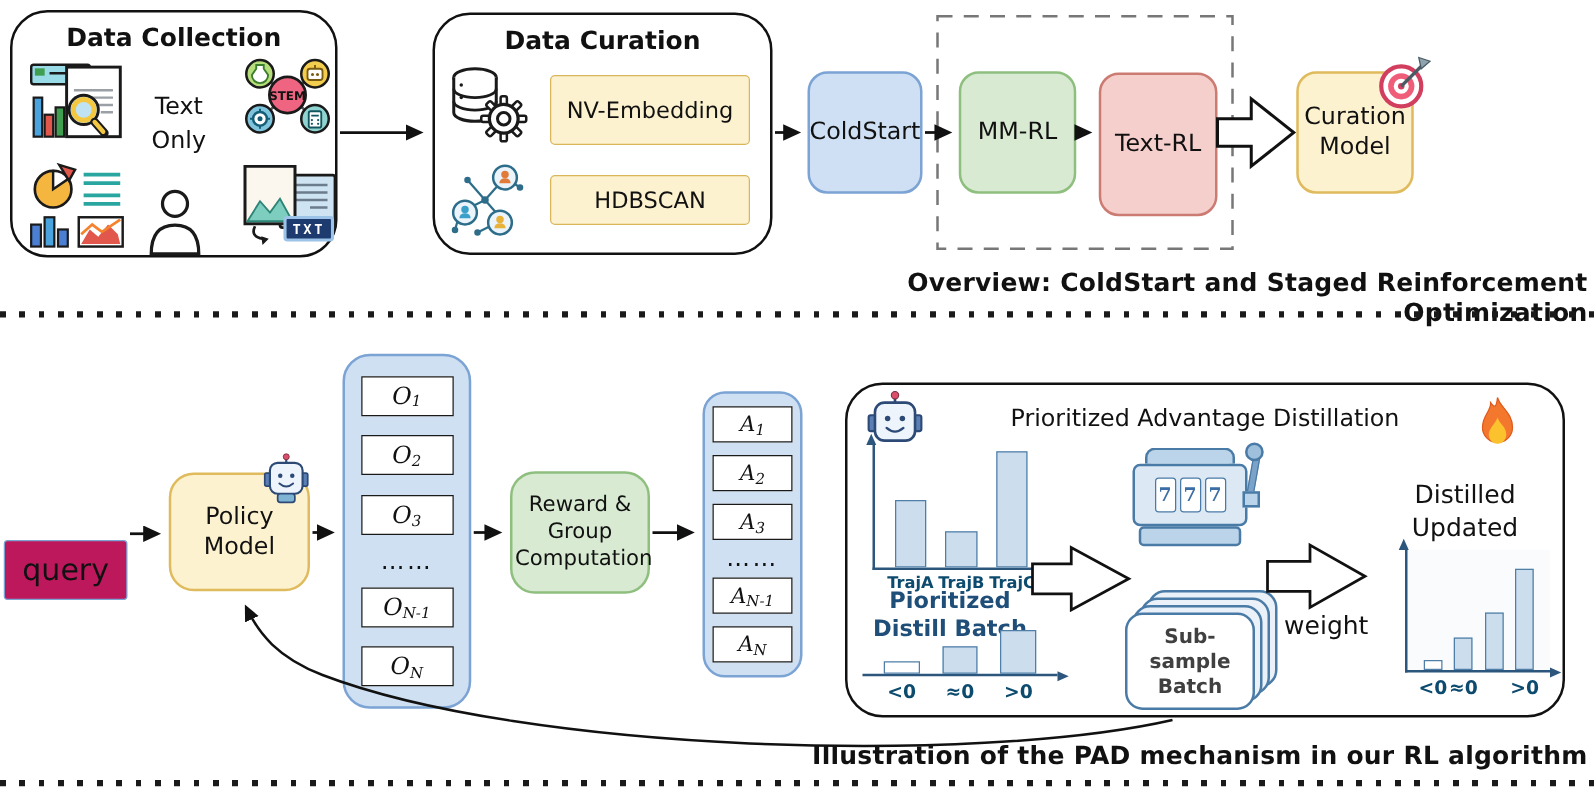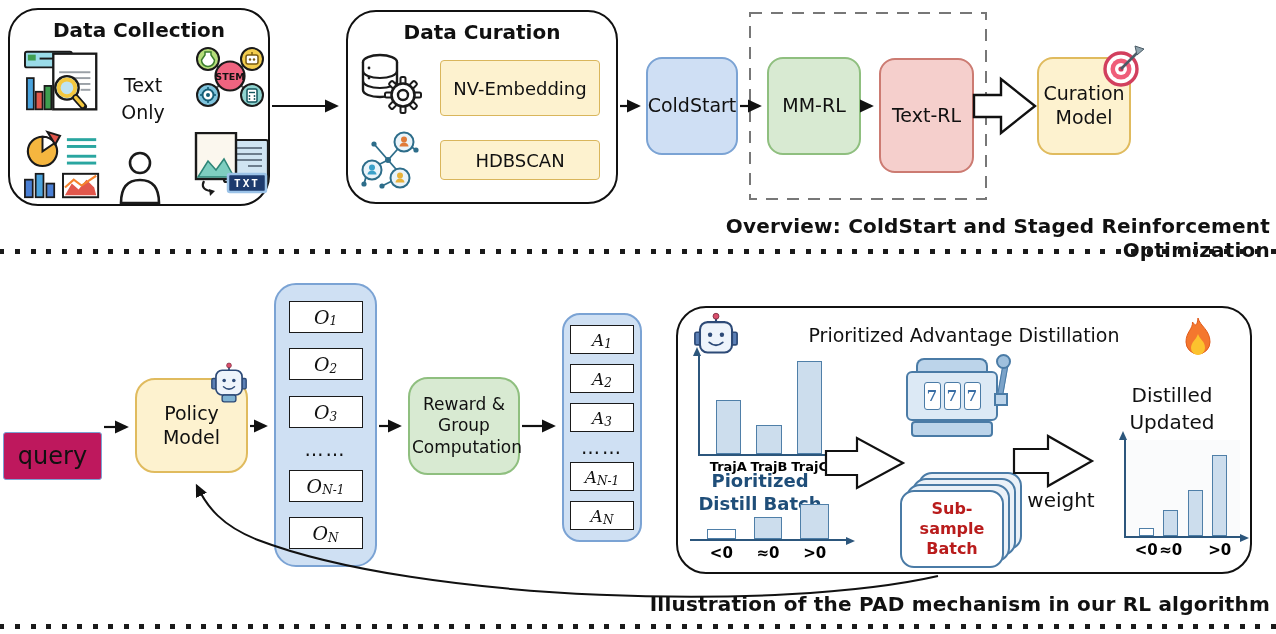--- a/index.html
+++ b/index.html
@@ -37,37 +37,37 @@
   .chart{position:absolute;display:flex;align-items:flex-end;justify-content:space-around;
          border-bottom:2.5px solid #2c567c;padding:0 8px 0 8px;}
   .chart.has-y{border-left:2.5px solid #2c567c;}
   .chart::after{content:"";position:absolute;right:-9px;bottom:-6px;
          border-left:9px solid #2c567c;border-top:4.5px solid transparent;border-bottom:4.5px solid transparent;}
   .chart.has-y::before{content:"";position:absolute;left:-6.8px;top:-9px;
          border-bottom:9px solid #2c567c;border-left:4.5px solid transparent;border-right:4.5px solid transparent;}
   .cbar-wrap{flex:1;height:100%;display:flex;flex-direction:column;justify-content:flex-end;
          align-items:center;position:relative;}
   .cbar{width:62%;background:#ccdded;border:1.7px solid #4f7fa8;box-sizing:border-box;}
-  .clab{position:absolute;top:100%;margin-top:5px;font-size:13px;font-weight:600;color:#000000;white-space:nowrap;}
+  .clab{position:absolute;top:100%;margin-top:5px;font-size:13px;font-weight:600;color:#0c4a6e;white-space:nowrap;}
   .bold-labs .clab{font-size:15px;font-weight:700;}
   
   .slot-cap{margin:0 10px;height:11px;background:#bcd4ea;border:2px solid #4a7ba6;border-bottom:none;border-radius:8px 8px 0 0;}
   .slot-body{height:46px;background:#dce9f5;border:2px solid #4a7ba6;border-radius:6px;
              display:flex;align-items:center;justify-content:center;gap:3px;position:relative;}
   .slot-digit{width:15px;height:26px;background:#fff;border:1.5px solid #4a7ba6;border-radius:3px;
              display:flex;align-items:center;justify-content:center;
              font-family:"DejaVu Serif",serif;font-weight:700;font-size:15px;color:#3a6ea5;}
   .slot-arm{position:absolute;right:-10px;top:-10px;width:4px;height:30px;background:#7ba3c9;border:1px solid #4a7ba6;transform:rotate(10deg);}
   .slot-knob{position:absolute;right:-15px;top:-19px;width:11px;height:11px;border-radius:50%;background:#9fc0dd;border:2px solid #4a7ba6;}
   .slot-armbase{position:absolute;right:-12px;top:20px;width:10px;height:9px;background:#bcd4ea;border:2px solid #4a7ba6;}
   .slot-base{margin:0 5px;height:12px;background:#bcd4ea;border:2px solid #4a7ba6;border-radius:4px;}
   
   .card{position:absolute;width:100px;height:74px;background:#eaf1f8;border:2px solid #4a7ba6;border-radius:14px;}
   .card.front{background:#fff;display:flex;align-items:center;justify-content:center;text-align:center;
-             font-size:16px;font-weight:600;color:#b91c1c;line-height:1.25;}
+             font-size:16px;font-weight:600;color:#404040;line-height:1.25;}
   svg{display:block;}
   .nofit{pointer-events:none;}
 </style>
 </head>
 <body>
 
 <div id="canvas">
 
   <svg class="abs nofit" style="left:0;top:0;z-index:6;" width="1276" height="634" viewBox="0 0 1276 634">
     <defs>

